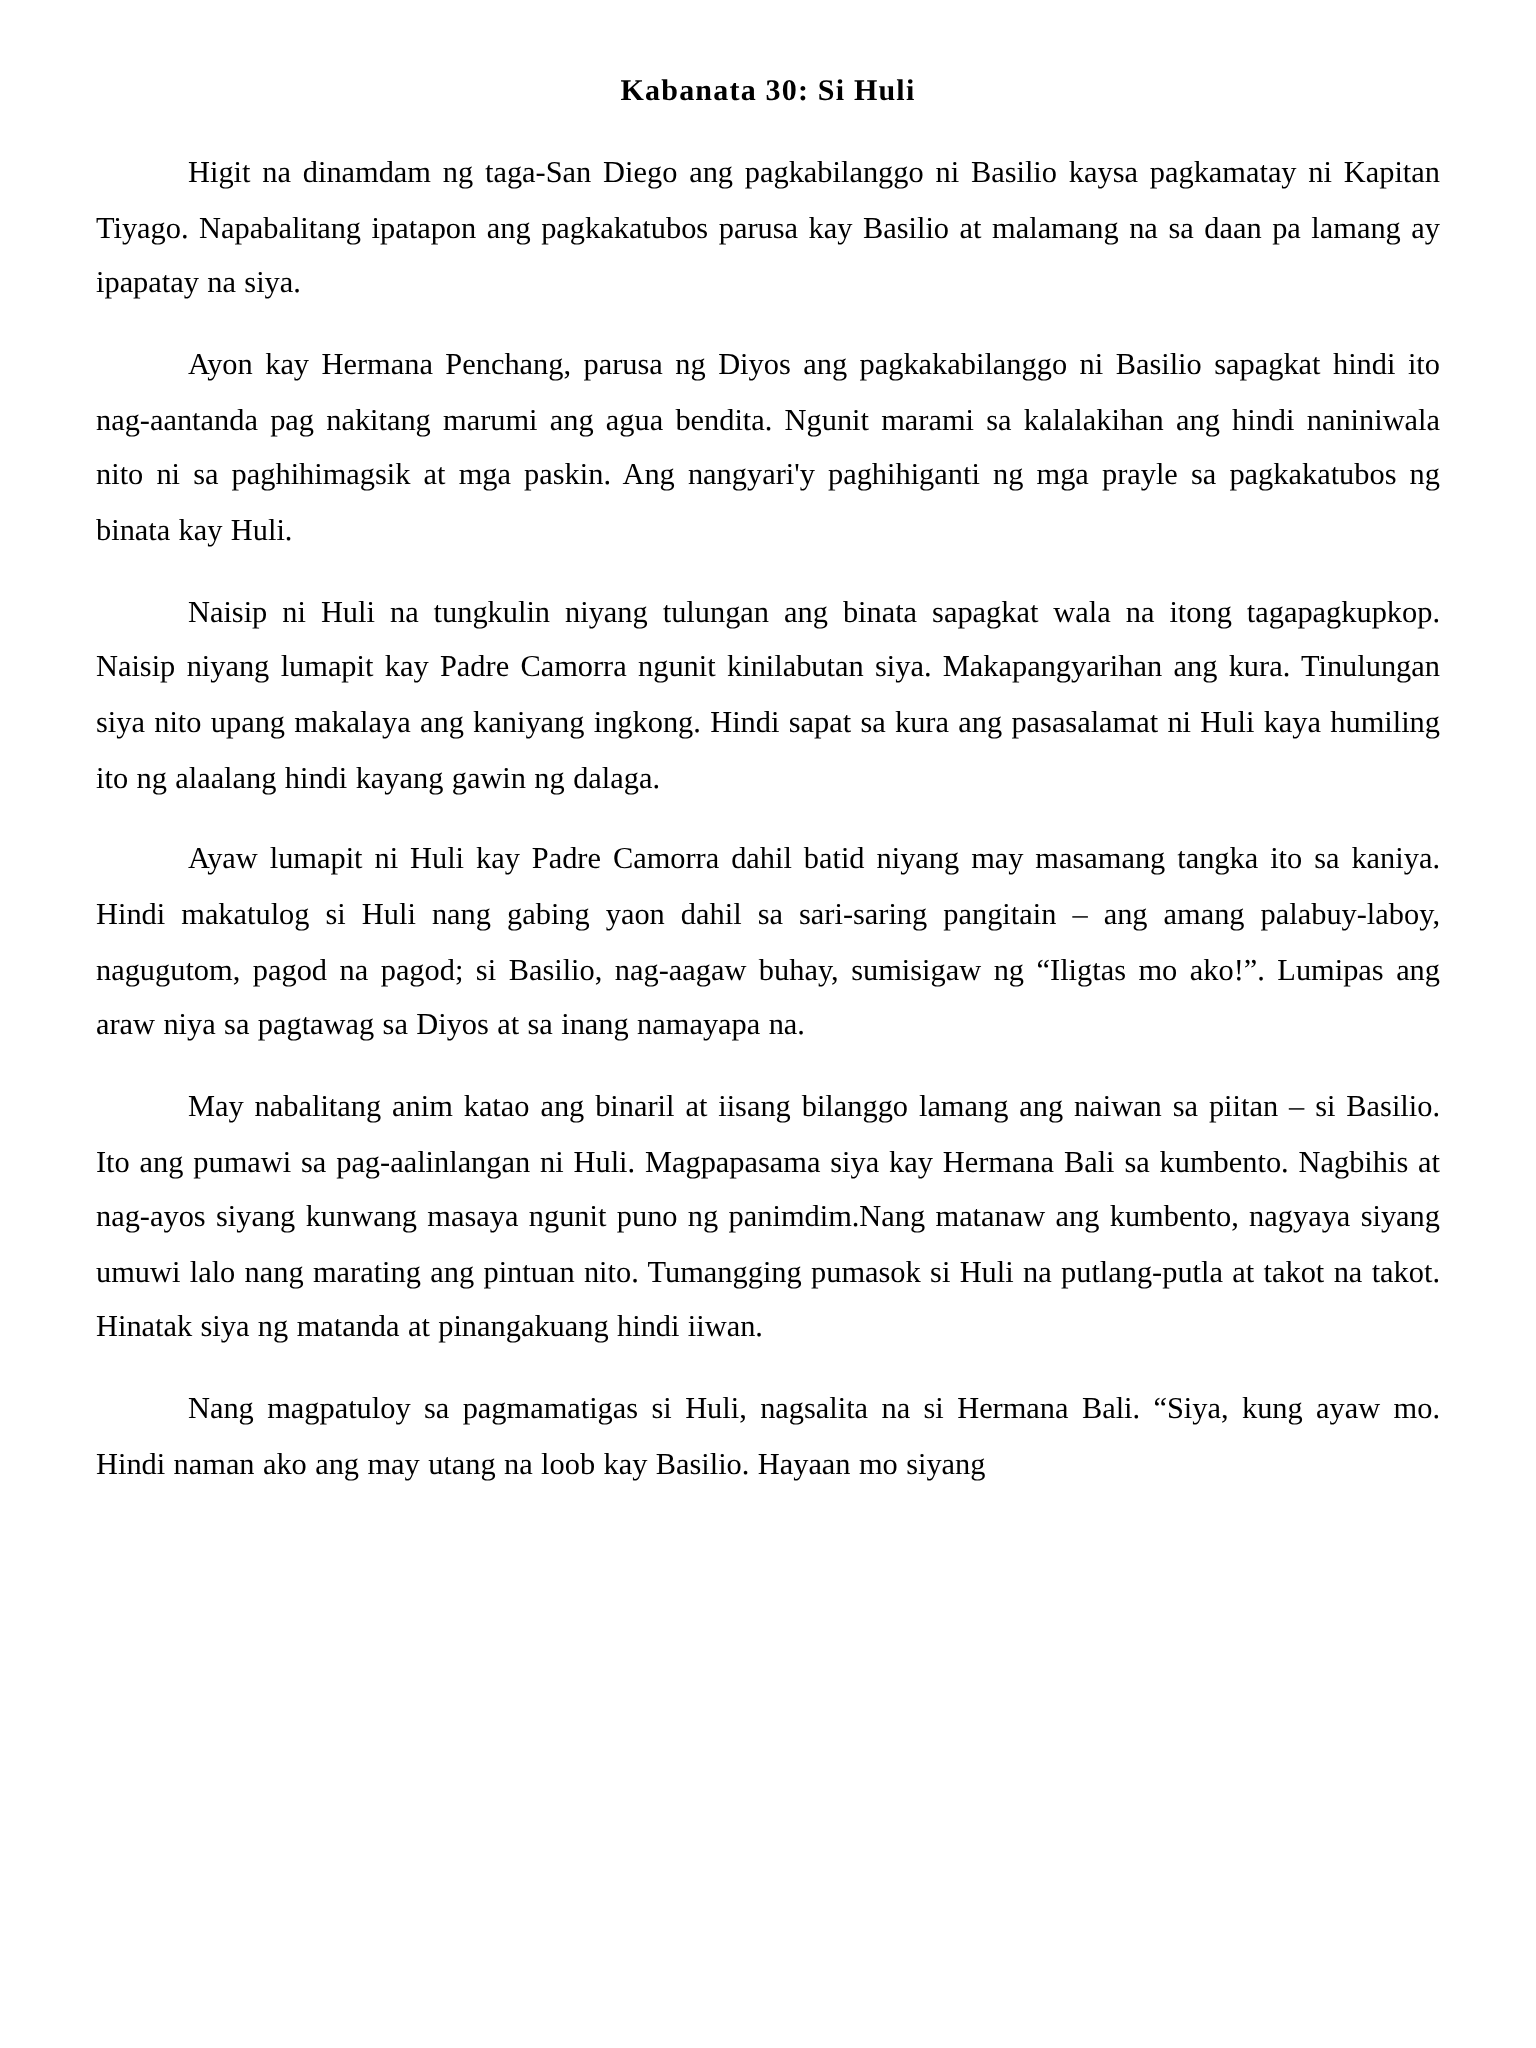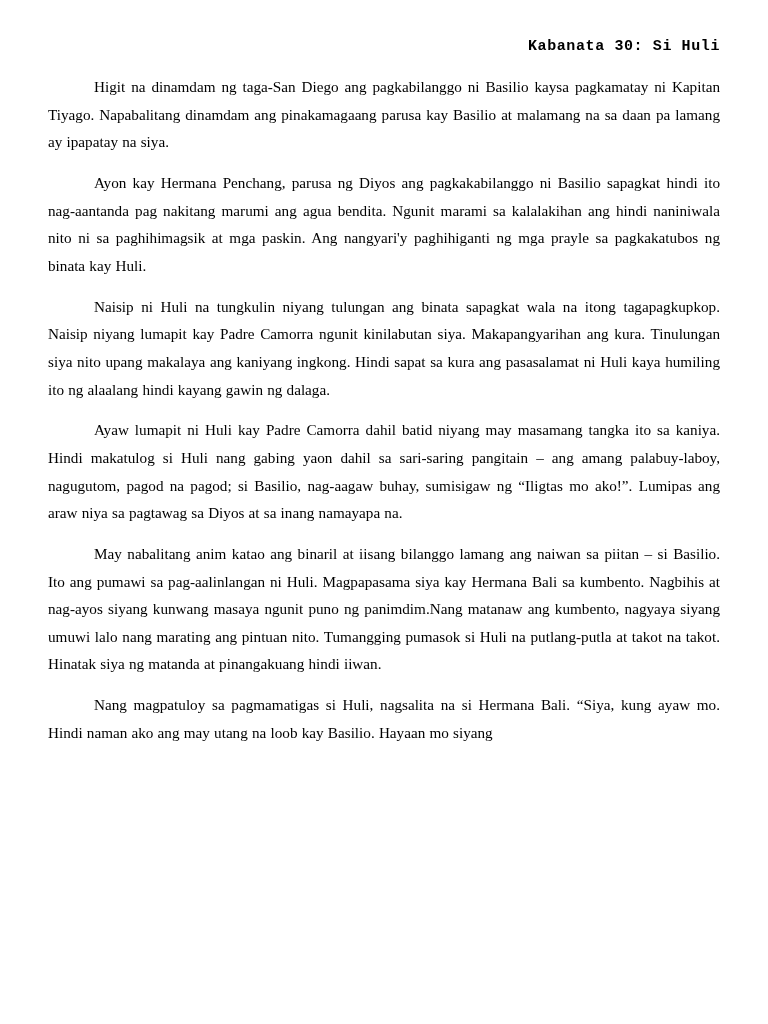--- a/index.html
+++ b/index.html
@@ -15,22 +15,22 @@
   }
   .page {
     width: 768px;
     height: 1024px;
     box-sizing: border-box;
     padding: 38px 48px 0 48px;
     background: #ffffff;
     overflow: hidden;
   }
   .doc-title {
-    text-align: right;
-    font-family: Liberation Mono, monospace;
+    text-align: center;
+    font-family: Liberation Serif, serif;
     font-weight: bold;
     font-size: 15px;
     letter-spacing: 0.6px;
     margin: 0 0 18px 0;
   }
   .para {
     font-size: 15.2px;
     line-height: 1.82;
     text-align: justify;
     text-justify: inter-word;
@@ -41,19 +41,19 @@
   .para:last-child {
     margin-bottom: 0;
   }
 </style>
 </head>
 <body>
 
 <div class="page">
   <h1 class="doc-title">Kabanata 30: Si Huli</h1>
 
-  <p class="para">Higit na dinamdam ng taga-San Diego ang pagkabilanggo ni Basilio kaysa pagkamatay ni Kapitan Tiyago. Napabalitang dinamdam ang pinakamagaang parusa kay Basilio at malamang na sa daan pa lamang ay ipapatay na siya.</p>
+  <p class="para">Higit na dinamdam ng taga-San Diego ang pagkabilanggo ni Basilio kaysa pagkamatay ni Kapitan Tiyago. Napabalitang ipatapon ang pagkakatubos parusa kay Basilio at malamang na sa daan pa lamang ay ipapatay na siya.</p>
   <p class="para">Ayon kay Hermana Penchang, parusa ng Diyos ang pagkakabilanggo ni Basilio sapagkat hindi ito nag-aantanda pag nakitang marumi ang agua bendita. Ngunit marami sa kalalakihan ang hindi naniniwala nito ni sa paghihimagsik at mga paskin. Ang nangyari'y paghihiganti ng mga prayle sa pagkakatubos ng binata kay Huli.</p>
   <p class="para">Naisip ni Huli na tungkulin niyang tulungan ang binata sapagkat wala na itong tagapagkupkop. Naisip niyang lumapit kay Padre Camorra ngunit kinilabutan siya. Makapangyarihan ang kura. Tinulungan siya nito upang makalaya ang kaniyang ingkong. Hindi sapat sa kura ang pasasalamat ni Huli kaya humiling ito ng alaalang hindi kayang gawin ng dalaga.</p>
   <p class="para">Ayaw lumapit ni Huli kay Padre Camorra dahil batid niyang may masamang tangka ito sa kaniya. Hindi makatulog si Huli nang gabing yaon dahil sa sari-saring pangitain – ang amang palabuy-laboy, nagugutom, pagod na pagod; si Basilio, nag-aagaw buhay, sumisigaw ng “Iligtas mo ako!”. Lumipas ang araw niya sa pagtawag sa Diyos at sa inang namayapa na.</p>
   <p class="para">May nabalitang anim katao ang binaril at iisang bilanggo lamang ang naiwan sa piitan – si Basilio. Ito ang pumawi sa pag-aalinlangan ni Huli. Magpapasama siya kay Hermana Bali sa kumbento. Nagbihis at nag-ayos siyang kunwang masaya ngunit puno ng panimdim.Nang matanaw ang kumbento, nagyaya siyang umuwi lalo nang marating ang pintuan nito. Tumangging pumasok si Huli na putlang-putla at takot na takot. Hinatak siya ng matanda at pinangakuang hindi iiwan.</p>
   <p class="para">Nang magpatuloy sa pagmamatigas si Huli, nagsalita na si Hermana Bali. “Siya, kung ayaw mo. Hindi naman ako ang may utang na loob kay Basilio. Hayaan mo siyang</p>
 </div>
 
 </body></html>

